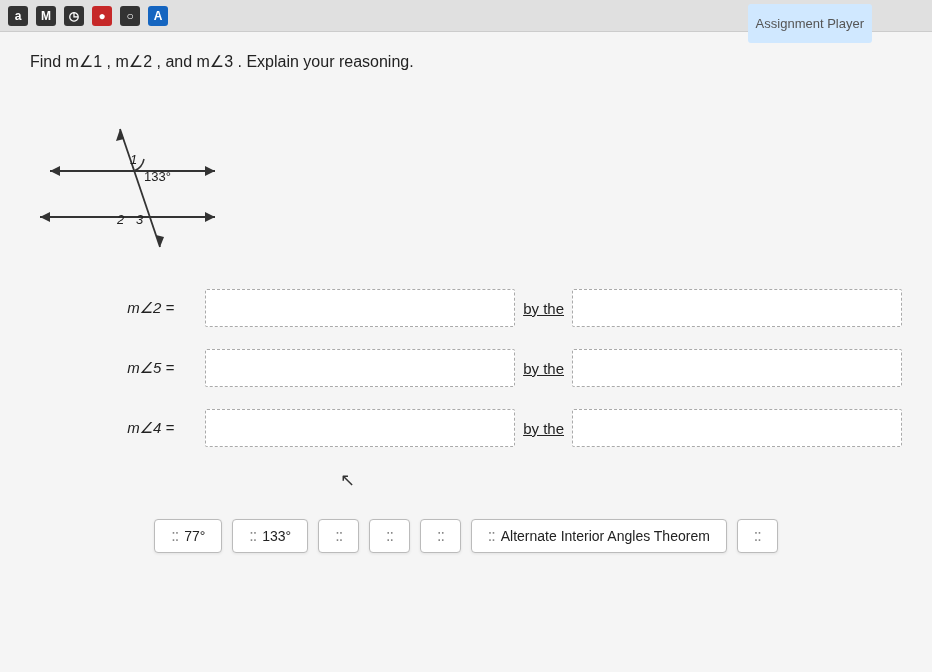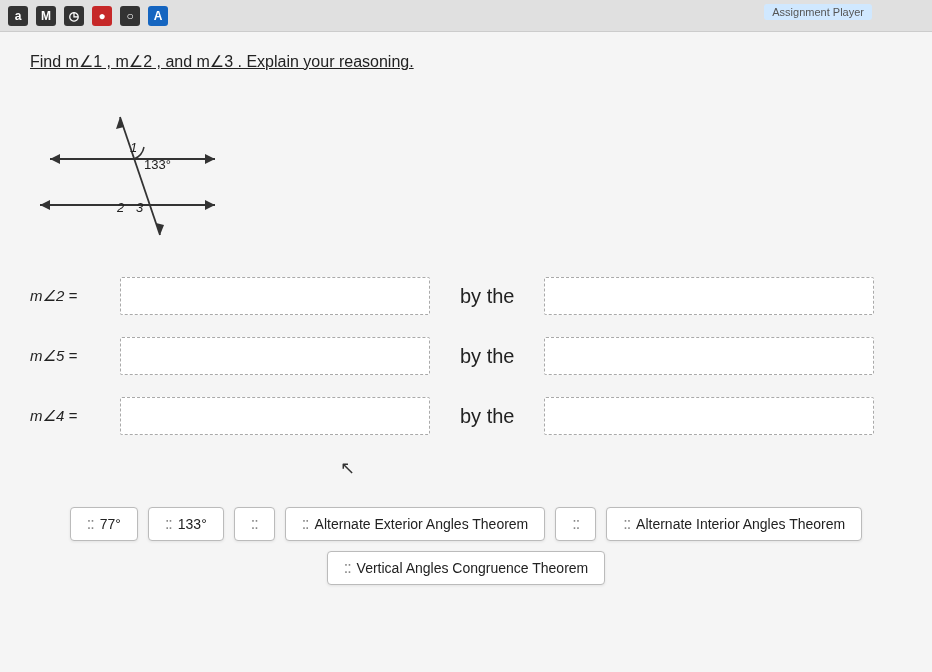--- a/index.html
+++ b/index.html
@@ -36,74 +36,75 @@
     }
     .toolbar-icon.blue { background: #1565C0; }
     .toolbar-icon.red { background: #c62828; }
     .toolbar-icon.dark { background: #333; }
 
     
     .assignment-label {
       position: absolute;
       top: 4px;
       right: 60px;
-      font-size: 11px;
+      font-size: 13px;
       color: #555;
       background: #d0e8ff;
-      padding: 2px 8px;
+      padding: 12px 8px;
       border-radius: 3px;
     }
 
     
     .main {
       background: #f5f5f5;
       margin: 0;
       padding: 20px 30px 30px 30px;
       min-height: 640px;
     }
 
     .problem-title {
       font-size: 16px;
       color: #222;
-      margin-bottom: 16px;
-      text-decoration: underline;
+      margin-bottom: 28px;
     }
 
     
     .diagram {
       margin-bottom: 30px;
       position: relative;
       height: 160px;
       width: 220px;
     }
 
     
     .answer-row {
       display: flex;
       align-items: center;
       margin-bottom: 22px;
-      gap: 20px;
+      gap: 8px;
+      justify-content: flex-end;
     }
     .answer-label {
       font-size: 15px;
       color: #222;
       min-width: 70px;
       font-style: italic;
     }
     .answer-box {
       border: 1.5px dashed #aaa;
       background: #fff;
       width: 310px;
       height: 38px;
       border-radius: 2px;
     }
     .by-the {
-      font-size: 20px;
-      color: #222;
-      margin: 0 10px;
+      font-size: 15px;
+      color: #222;
+      margin: 0 0;
+      text-decoration: underline;
     }
     .theorem-box {
       border: 1.5px dashed #aaa;
       background: #fff;
       width: 330px;
       height: 38px;
       border-radius: 2px;
     }
 
     
@@ -221,32 +222,30 @@
       <span class="tile-dots">::</span>
       <span>133°</span>
     </div>
 
     <div class="tile">
       <span class="tile-dots">::</span>
     </div>
 
     <div class="tile">
       <span class="tile-dots">::</span>
-      <span>Alternate Exterior Angles Theorem</span>
     </div>
 
     <div class="tile">
       <span class="tile-dots">::</span>
     </div>
 
     <div class="tile">
       <span class="tile-dots">::</span>
       <span>Alternate Interior Angles Theorem</span>
     </div>
 
     <div class="tile">
       <span class="tile-dots">::</span>
-      <span>Vertical Angles Congruence Theorem</span>
     </div>
 
   </div>
 
 </div>
 
 </body></html>

